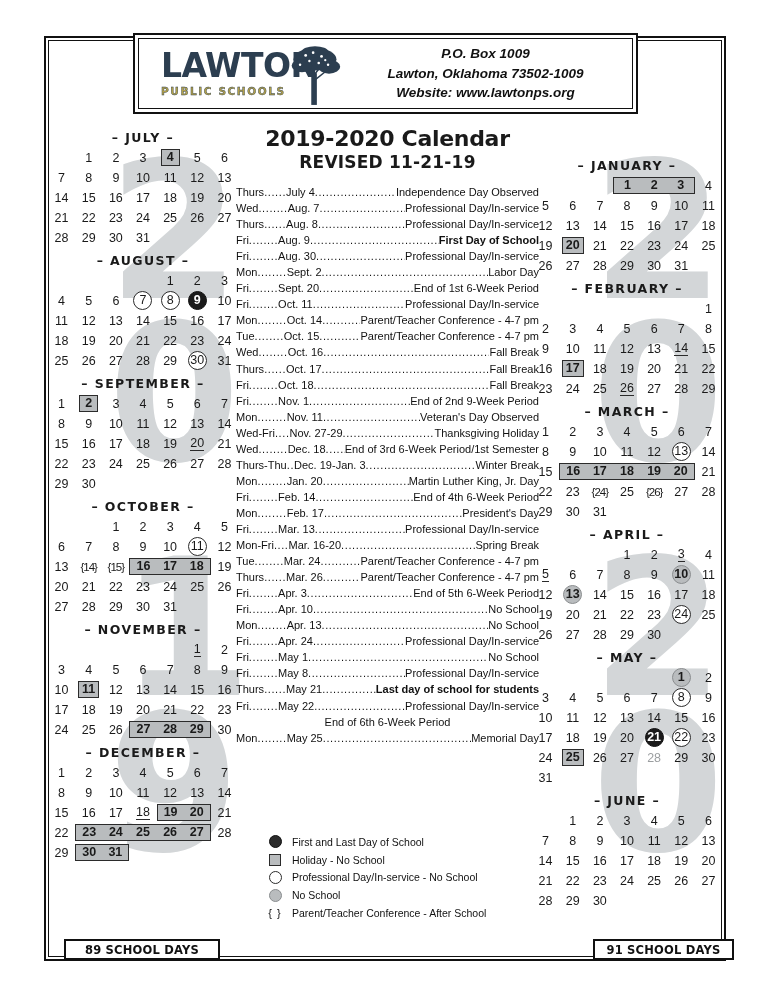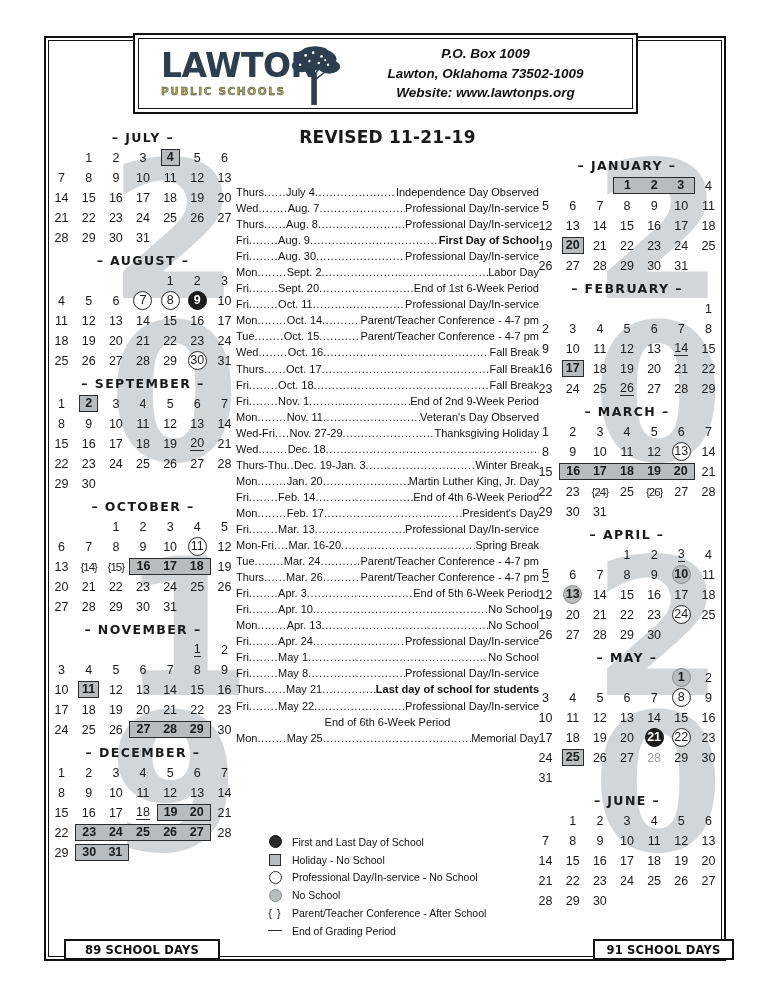--- a/index.html
+++ b/index.html
@@ -354,20 +354,21 @@
       </div>
       <div class="addr-block">
         <div>P.O. Box 1009</div>
         <div>Lawton, Oklahoma 73502-1009</div>
         <div>Website: www.lawtonps.org</div>
       </div>
     </div>
   </div>
 
   <div id="title-wrap">
+    <div id="cal-title">2019-2020 Calendar</div>
     <div id="cal-revised">REVISED 11-21-19</div>
   </div>
 
   <div class="month-col" id="col-left">
       <div class="month">
         <div class="month-name">– JULY –</div>
         <div class="grid">
           <div class="cell empty"></div>
           <div class="cell">
             <span class="d">1</span>
@@ -1668,20 +1669,21 @@
         <span class="dots1">....</span>
         <span class="date">Nov. 27-29</span>
         <span class="dots2">..........................................................................................</span>
         <span class="desc">Thanksgiving Holiday</span>
       </div>
       <div class="ev">
         <span class="dow">Wed</span>
         <span class="dots1">........</span>
         <span class="date">Dec. 18</span>
         <span class="dots2">..........................................................................................</span>
+        <span class="desc">End of 3rd 6-Week Period/1st Semester</span>
       </div>
       <div class="ev">
         <span class="dow">Thurs-Thu</span>
         <span class="dots1">..</span>
         <span class="date">Dec. 19-Jan. 3</span>
         <span class="dots2">..........................................................................................</span>
         <span class="desc">Winter Break</span>
       </div>
       <div class="ev">
         <span class="dow">Mon</span>
@@ -1822,24 +1824,18 @@
           <span class="sym-gray"></span>
         </span>
         <span>No School</span>
       </div>
       <div class="lg">
         <span class="sym">
           <span class="sym-brace">{  }</span>
         </span>
         <span>Parent/Teacher Conference - After School</span>
       </div>
-      <div class="lg">
-        <span class="sym">
-          <span class="sym-line"></span>
-        </span>
-        <span>End of Grading Period</span>
-      </div>
     </div>
 
   <div class="days-badge" id="days-left">89 SCHOOL DAYS</div>
   <div class="days-badge" id="days-right">91 SCHOOL DAYS</div>
 
 </div>
 
 </body></html>

